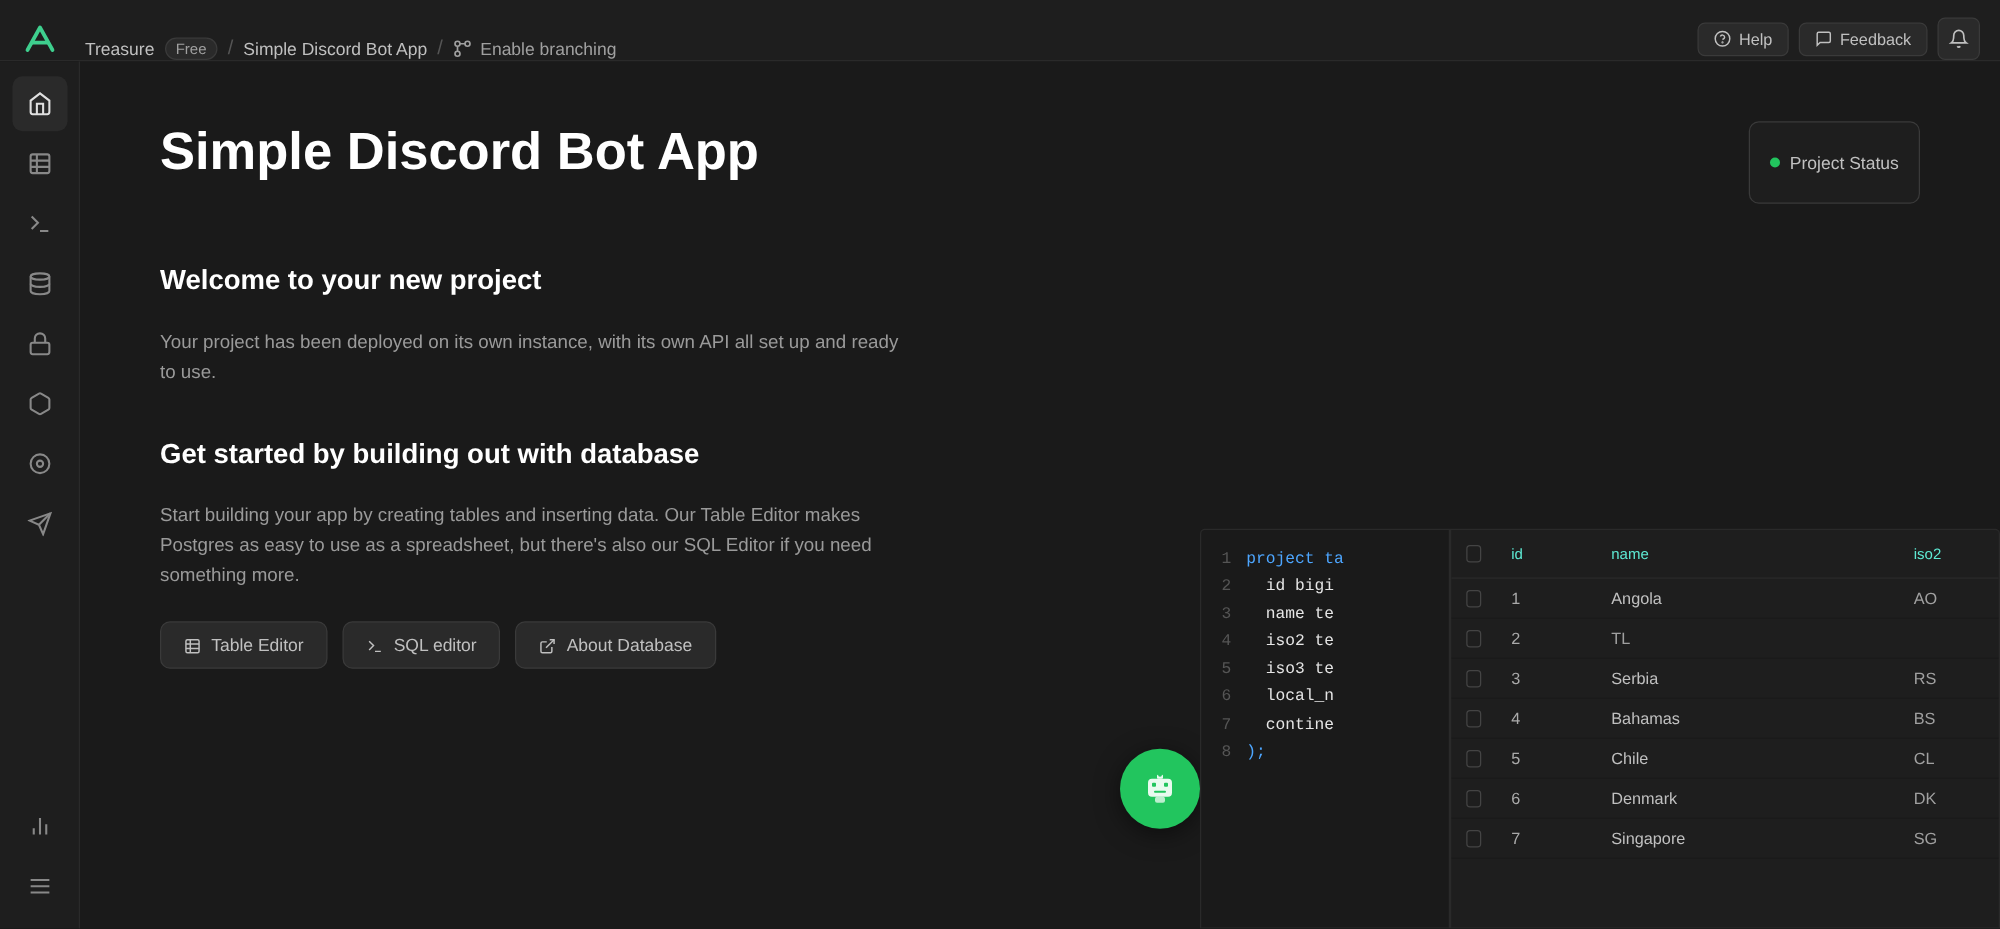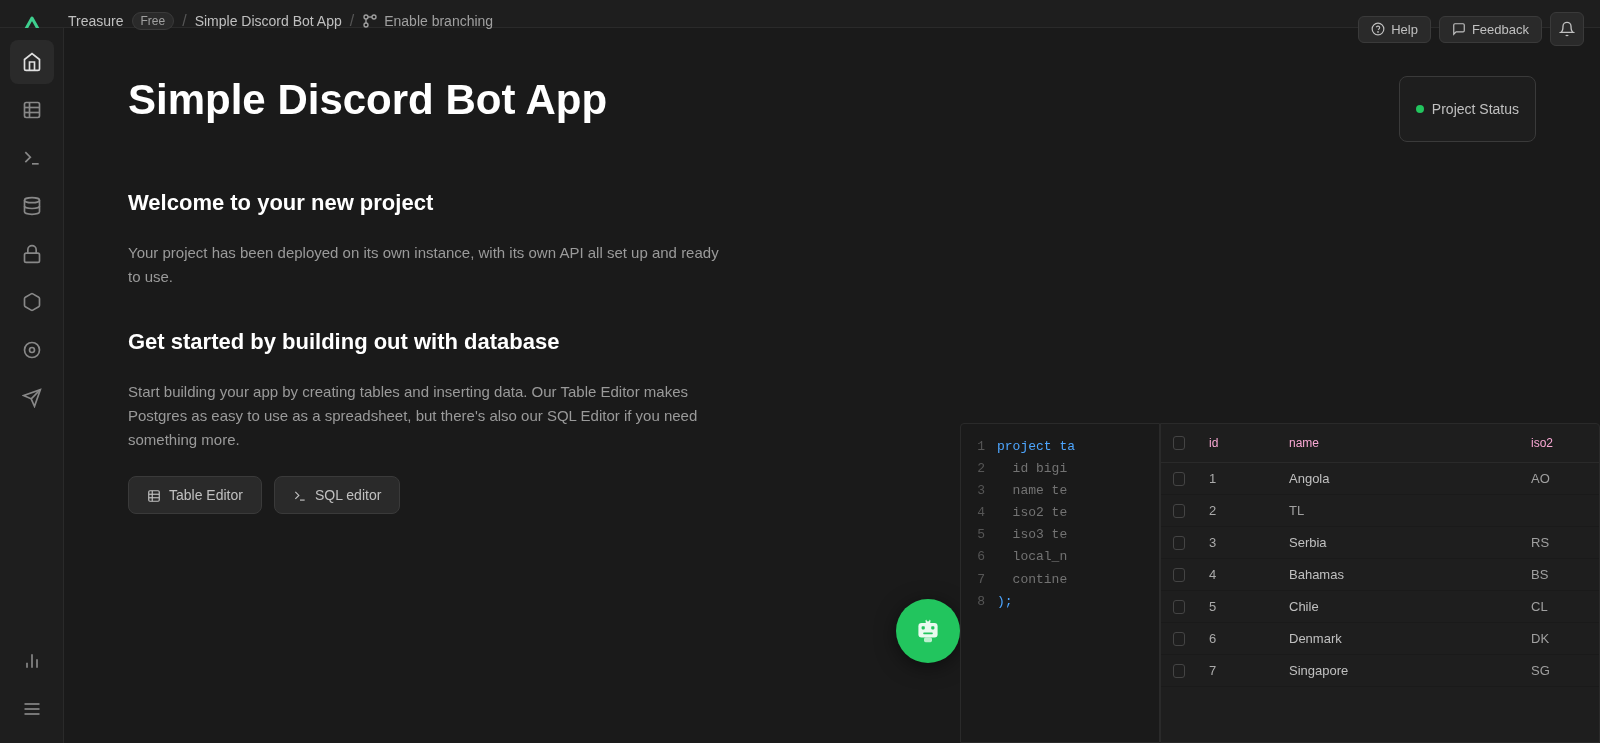--- a/index.html
+++ b/index.html
@@ -9,26 +9,26 @@
       font-family: -apple-system, BlinkMacSystemFont, 'Segoe UI', sans-serif;
       width: 1600px;
       height: 743px;
       overflow: hidden;
       display: flex;
       flex-direction: column;
     }
 
     
     .topbar {
-      height: 28px;
+      height: 49px;
       background: #1e1e1e;
       border-bottom: 1px solid #2a2a2a;
       display: flex;
-      align-items: flex-start;
-      padding: 12px 16px;
+      align-items: flex-end;
+      padding: 0 16px;
       gap: 8px;
       flex-shrink: 0;
     }
     .topbar-logo {
       width: 32px;
       height: 32px;
       margin-right: 12px;
       display: flex;
       align-items: center;
       justify-content: center;
@@ -234,42 +234,42 @@
       display: flex;
       gap: 12px;
     }
     .line-num {
       color: #555;
       min-width: 12px;
       text-align: right;
       user-select: none;
     }
     .kw-blue { color: #4da6ff; }
-    .kw-teal { color: #737373; }
+    .kw-teal { color: #e5e5e5; }
 
     
     .table-panel {
       flex: 1;
       background: #1e1e1e;
       border: 1px solid #2a2a2a;
       border-radius: 0 4px 0 0;
       overflow: hidden;
       display: flex;
       flex-direction: column;
     }
     .table-header-row {
       display: grid;
       grid-template-columns: 36px 80px 1fr 80px;
       border-bottom: 1px solid #2a2a2a;
       padding: 8px 0;
     }
     .table-header-cell {
       padding: 4px 12px;
       font-size: 12px;
-      color: #f9a8d4;
+      color: #5eead4;
       font-weight: 500;
     }
     .table-data-row {
       display: grid;
       grid-template-columns: 36px 80px 1fr 80px;
       border-bottom: 1px solid #1a1a1a;
     }
     .table-cell {
       padding: 8px 12px;
       font-size: 13px;
@@ -461,20 +461,28 @@
           </svg>
           <span>Table Editor</span>
         </button>
         <button class="action-btn">
           <svg width="14" height="14" viewBox="0 0 24 24" fill="none" stroke="currentColor" stroke-width="2">
             <polyline points="4 17 10 11 4 5"></polyline>
               <line x1="12" y1="19" x2="20" y2="19"></line>
           </svg>
           <span>SQL editor</span>
         </button>
+        <button class="action-btn">
+          <svg width="14" height="14" viewBox="0 0 24 24" fill="none" stroke="currentColor" stroke-width="2">
+            <path d="M18 13v6a2 2 0 0 1-2 2H5a2 2 0 0 1-2-2V8a2 2 0 0 1 2-2h6"></path>
+              <polyline points="15 3 21 3 21 9"></polyline>
+              <line x1="10" y1="14" x2="21" y2="3"></line>
+          </svg>
+          <span>About Database</span>
+        </button>
       </div>
     </div>
 
     <div class="chat-widget">
       <svg viewBox="0 0 40 40" fill="none" xmlns="http://www.w3.org/2000/svg">
 
         <rect x="8" y="10" width="24" height="18" rx="4" fill="white" opacity="0.9"></rect>
         <rect x="12" y="14" width="4" height="4" rx="1" fill="#22c55e"></rect>
         <rect x="24" y="14" width="4" height="4" rx="1" fill="#22c55e"></rect>
         <rect x="14" y="22" width="12" height="2" rx="1" fill="#22c55e"></rect>

